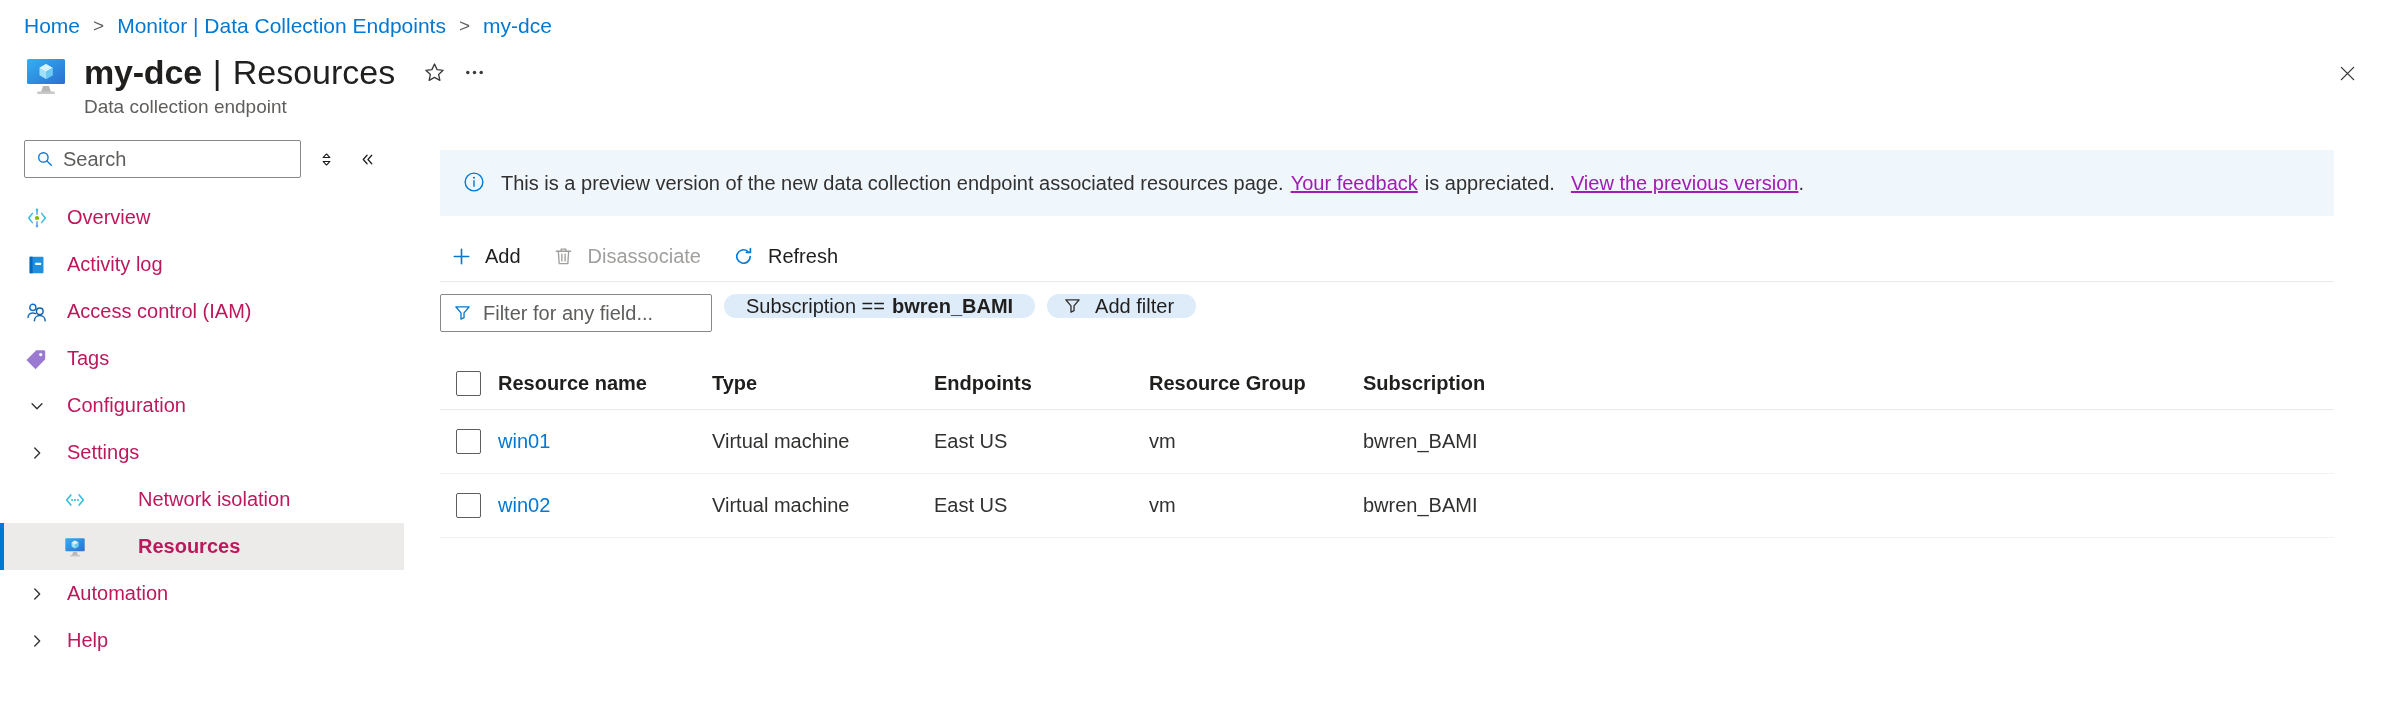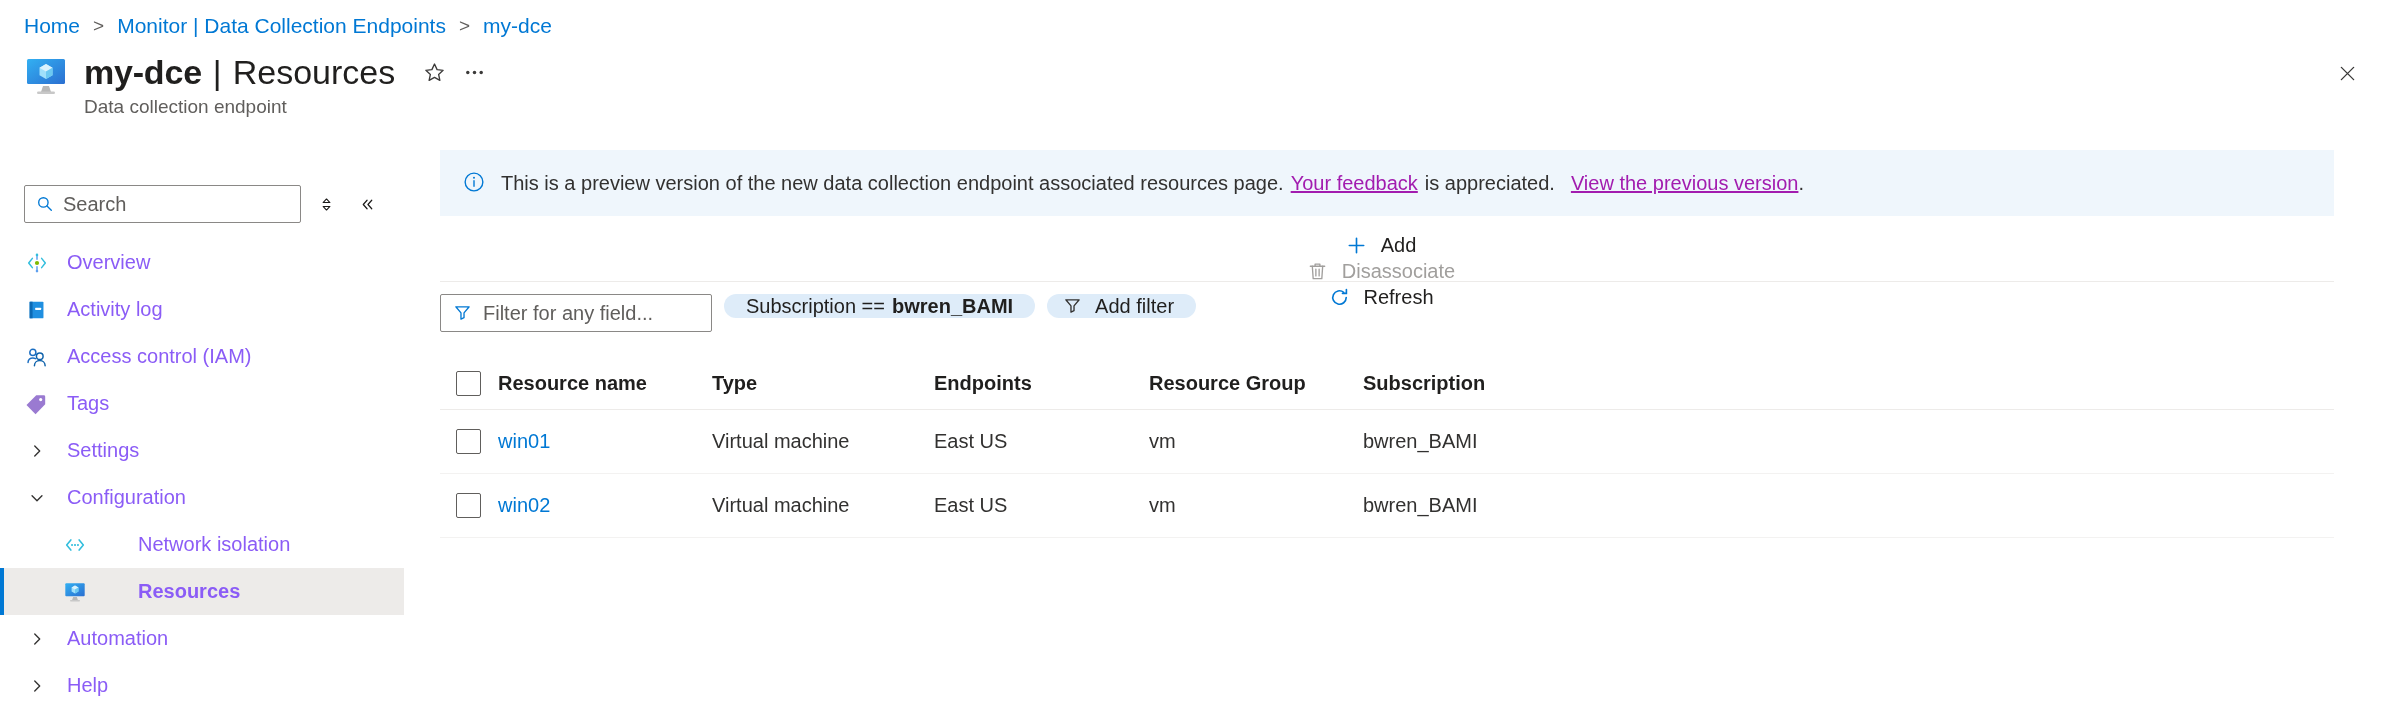--- a/index.html
+++ b/index.html
@@ -62,21 +62,21 @@
     align-items: center; justify-content: center;
     cursor: pointer; border-radius: 2px;
   }
 
   
   .leftnav {
     position: absolute; left: 0; top: 140px;
     width: 404px; height: 569px; background: #ffffff;
   }
   .search-row {
-    display: flex; align-items: center; padding: 0 20px 0 24px; gap: 0; margin-top: 45px;
+    display: flex; align-items: center; padding: 0 20px 0 24px; gap: 0;
   }
   .search-box {
     position: relative; width: 283px; height: 38px;
     border: 1px solid #8a8886; background: #fff;
     display: flex; align-items: center; border-radius: 2px;
   }
   .search-glyph { margin-left: 11px; width: 18px; height: 18px; flex: 0 0 18px; }
   .search-input {
     border: 0; outline: 0; background: transparent;
     font-family: "Liberation Sans", sans-serif;
@@ -86,21 +86,21 @@
   .nav-ctrl-btn {
     width: 34px; height: 34px; margin-left: 8px;
     display: flex; align-items: center; justify-content: center;
     cursor: pointer; border-radius: 2px; color: #1b1a19;
   }
 
   .nav-list { margin-top: 16px; }
   .nav-item {
     position: relative; display: flex; align-items: center;
     height: 47px; padding-left: 24px; cursor: pointer;
-    font-size: 20px; color: #8b5cf6;
+    font-size: 20px; color: #be185d;
   }
   .nav-item.selected { background: #edebe9; font-weight: 600; }
   .nav-item.selected::before {
     content: ""; position: absolute; left: 0; top: 0;
     width: 4px; height: 100%; background: #0078d4;
   }
   .nav-icon {
     width: 26px; height: 26px; flex: 0 0 26px;
     display: flex; align-items: center; justify-content: center;
   }
@@ -121,21 +121,21 @@
     height: 66px; display: flex; align-items: center;
     padding-left: 22px; font-size: 20px; color: #323130;
   }
   .banner-icon { width: 26px; height: 26px; flex: 0 0 26px; margin-right: 13px; }
   .banner-text { white-space: nowrap; }
   .banner-link { color: #a21caf; text-decoration: underline; cursor: pointer; }
 
   .toolbar {
     margin-top: 16px; margin-right: 52px;
     height: 50px; display: flex; align-items: center;
-    border-bottom: 1px solid #edebe9; gap: 0; flex-direction: column;
+    border-bottom: 1px solid #edebe9; gap: 0;
   }
   .tb-btn {
     display: flex; align-items: center; height: 42px;
     padding: 0 14px 0 8px; cursor: pointer; border-radius: 2px;
     font-size: 20px; color: #201f1e; margin-right: 8px;
   }
   .tb-btn.disabled { color: #a19f9d; cursor: default; }
   .tb-icon {
     width: 26px; height: 26px; flex: 0 0 26px; margin-right: 11px;
     display: flex; align-items: center; justify-content: center;
@@ -317,33 +317,33 @@
             <path d="M13.2 3.6h8.1a1.6 1.6 0 011.6 1.6v8.1L12.4 24 2.6 14.2z" fill="#9a7ad1" transform="translate(-1,0)"></path>
             <circle cx="17" cy="8.2" r="1.7" fill="#ffffff"></circle>
           </svg>
         </span>
         <span class="nav-label">Tags</span>
       </div>
 
       <div class="nav-item group">
         <span class="chev">
           <svg viewBox="0 0 20 20" width="18" height="18" fill="none" stroke="#323130" stroke-width="1.5" stroke-linecap="round" stroke-linejoin="round">
-            <path d="M7.5 4.5L13 10l-5.5 5.5"></path>
-          </svg>
-        </span>
-        <span class="nav-label">Settings</span>
+            <path d="M4.5 7.5L10 13l5.5-5.5"></path>
+          </svg>
+        </span>
+        <span class="nav-label">Configuration</span>
       </div>
 
       <div class="nav-item group">
         <span class="chev">
           <svg viewBox="0 0 20 20" width="18" height="18" fill="none" stroke="#323130" stroke-width="1.5" stroke-linecap="round" stroke-linejoin="round">
-            <path d="M4.5 7.5L10 13l5.5-5.5"></path>
-          </svg>
-        </span>
-        <span class="nav-label">Configuration</span>
+            <path d="M7.5 4.5L13 10l-5.5 5.5"></path>
+          </svg>
+        </span>
+        <span class="nav-label">Settings</span>
       </div>
 
       <div class="nav-item child">
         <span class="nav-icon">
           <svg viewBox="0 0 26 26" width="24" height="24" fill="none" stroke="#32bedd" stroke-width="1.7" stroke-linecap="round" stroke-linejoin="round">
             <path d="M8.5 7.5L4 13l4.5 5.5"></path>
               <path d="M17.5 7.5L22 13l-4.5 5.5"></path>
             <circle cx="9.8" cy="13" r="1.15" fill="#32bedd" stroke="none"></circle>
             <circle cx="13" cy="13" r="1.15" fill="#32bedd" stroke="none"></circle>
             <circle cx="16.2" cy="13" r="1.15" fill="#32bedd" stroke="none"></circle>

